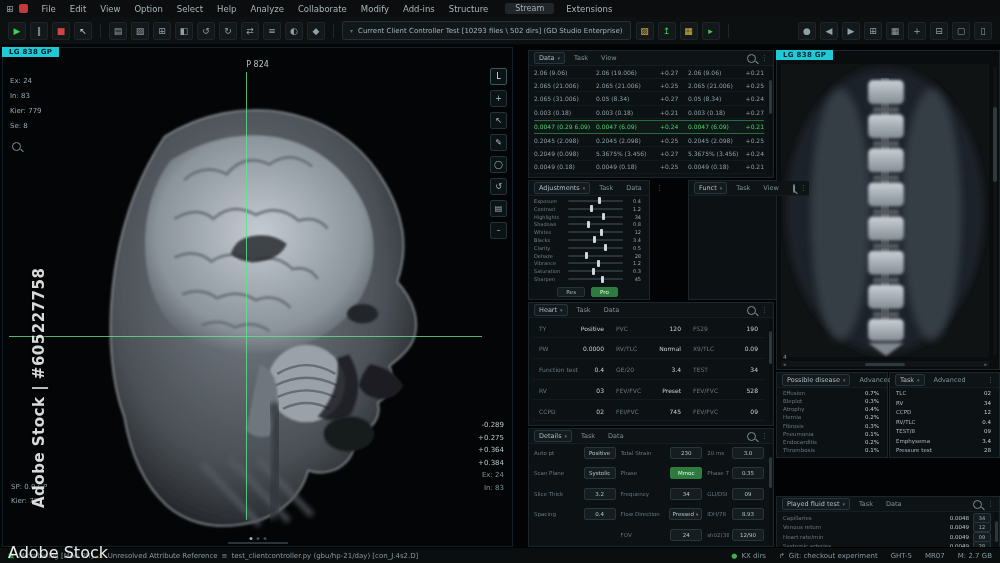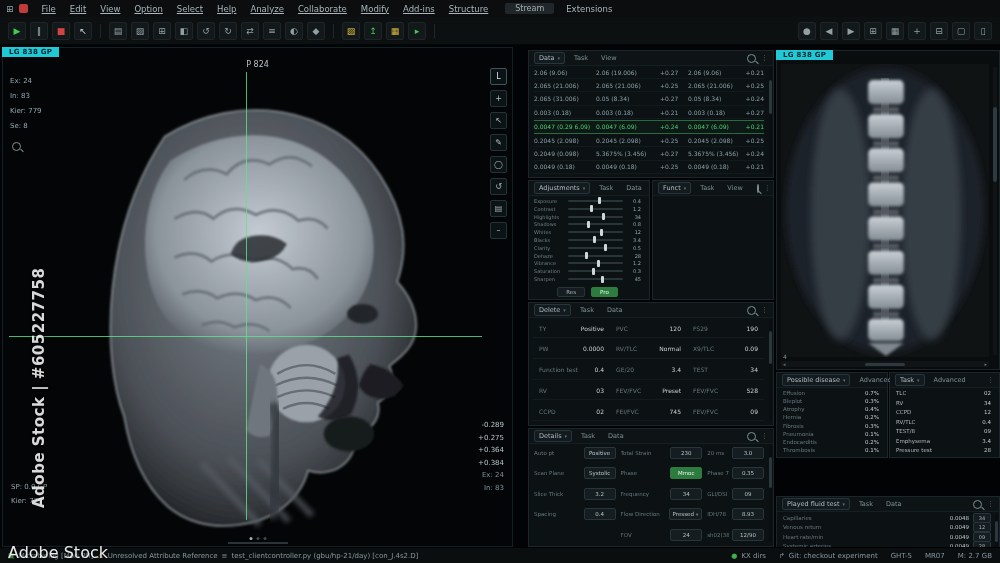--- a/index.html
+++ b/index.html
@@ -3,21 +3,21 @@
 <meta charset="utf-8">
 <style>
   html,body{margin:0;padding:0;}
   body{position:relative;width:1000px;height:563px;background:#020304;overflow:hidden;
        font-family:"DejaVu Sans",sans-serif;color:#c2cdd1;}
   
   .menubar{position:absolute;top:0;left:0;right:0;height:17px;background:#0b0d0e;border-bottom:1px solid #000;
            display:flex;align-items:center;padding:0 6px;font-size:8.5px;color:#a9b5ba;z-index:5;}
   .menu-glyph{color:#8fa0a6;font-size:9px;margin-right:5px;}
   .menu-app{width:9px;height:9px;background:#c23b3b;border-radius:2px;margin-right:7px;}
-  .menu-items{display:flex;text-decoration:underline;}
+  .menu-items{display:flex;}
   .menu-item{padding:0 7px;cursor:default;white-space:nowrap;}
   .menu-chip{margin-left:10px;padding:1px 10px;background:#20262a;border-radius:2px;font-size:8px;color:#9fb0b5;}
   .menu-ext{margin-left:12px;}
   
   .toolbar{position:absolute;top:17px;left:0;right:0;height:27px;background:#0d1011;border-bottom:1px solid #030708;
            display:flex;align-items:center;gap:5px;padding:0 8px;z-index:5;}
   .tbg{display:flex;gap:4px;align-items:center;}
   .tb-icon{width:16px;height:16px;display:flex;align-items:center;justify-content:center;font-size:9px;color:#8fa0a6;
            background:#13181a;border:1px solid #1d2529;border-radius:2px;cursor:default;}
   .tb-sep{width:1px;height:14px;background:#1e272b;margin:0 3px;}
@@ -168,20 +168,24 @@
       <span class="tb-icon">⊞</span>
       <span class="tb-icon">◧</span>
       <span class="tb-icon">↺</span>
       <span class="tb-icon">↻</span>
       <span class="tb-icon">⇄</span>
       <span class="tb-icon">≡</span>
       <span class="tb-icon">◐</span>
       <span class="tb-icon">◆</span>
     </span>
   <span class="tb-sep"></span>
+  <div class="tb-dropdown">
+    <span class="caret">▾</span>
+    <span>Current Client Controller Test [10293 files \ 502 dirs] (GD Studio Enterprise)</span>
+  </div>
   <span class="tbg">
       <span class="tb-icon" style="color: rgb(217, 184, 62);">▨</span>
       <span class="tb-icon" style="color: rgb(62, 207, 78);">↥</span>
       <span class="tb-icon" style="color: rgb(217, 184, 62);">▦</span>
       <span class="tb-icon" style="color: rgb(62, 207, 78);">▸</span>
     </span>
   <span class="tb-sep"></span>
   <span class="tbg tb-right">
       <span class="tb-icon">●</span>
       <span class="tb-icon">◀</span>
@@ -450,37 +454,37 @@
         </span>
         <span class="sl-value">45</span>
       </div>
     </div>
   <div class="adj-footer">
       <span class="adj-btn">Res</span>
       <span class="adj-btn green">Pro</span>
     </div>
 </div>
 
-<div class="panel" style="left:652px;top:180px;width:120px;height:118px;">
+<div class="panel" style="left:688px;top:180px;width:120px;height:118px;">
   <div class="p-head">
     <span class="tabs">
         <span class="ptab active">Funct</span>
         <span class="ptab">Task</span>
         <span class="ptab">View</span>
       </span>
     <span class="spacer"></span>
     <span class="icon-search"></span>
     <span class="h-icon">⋮</span>
   </div>
 </div>
 
 <div class="panel" style="left:528px;top:302px;width:244px;height:122px;">
   <div class="p-head">
     <span class="tabs">
-        <span class="ptab active">Delete</span>
+        <span class="ptab active">Heart</span>
         <span class="ptab">Task</span>
         <span class="ptab">Data</span>
       </span>
     <span class="spacer"></span>
     <span class="icon-search"></span>
     <span class="h-icon">⋮</span>
   </div>
   <div class="sys-body">
       <div class="sys-row">
         <div class="sys-cell">

